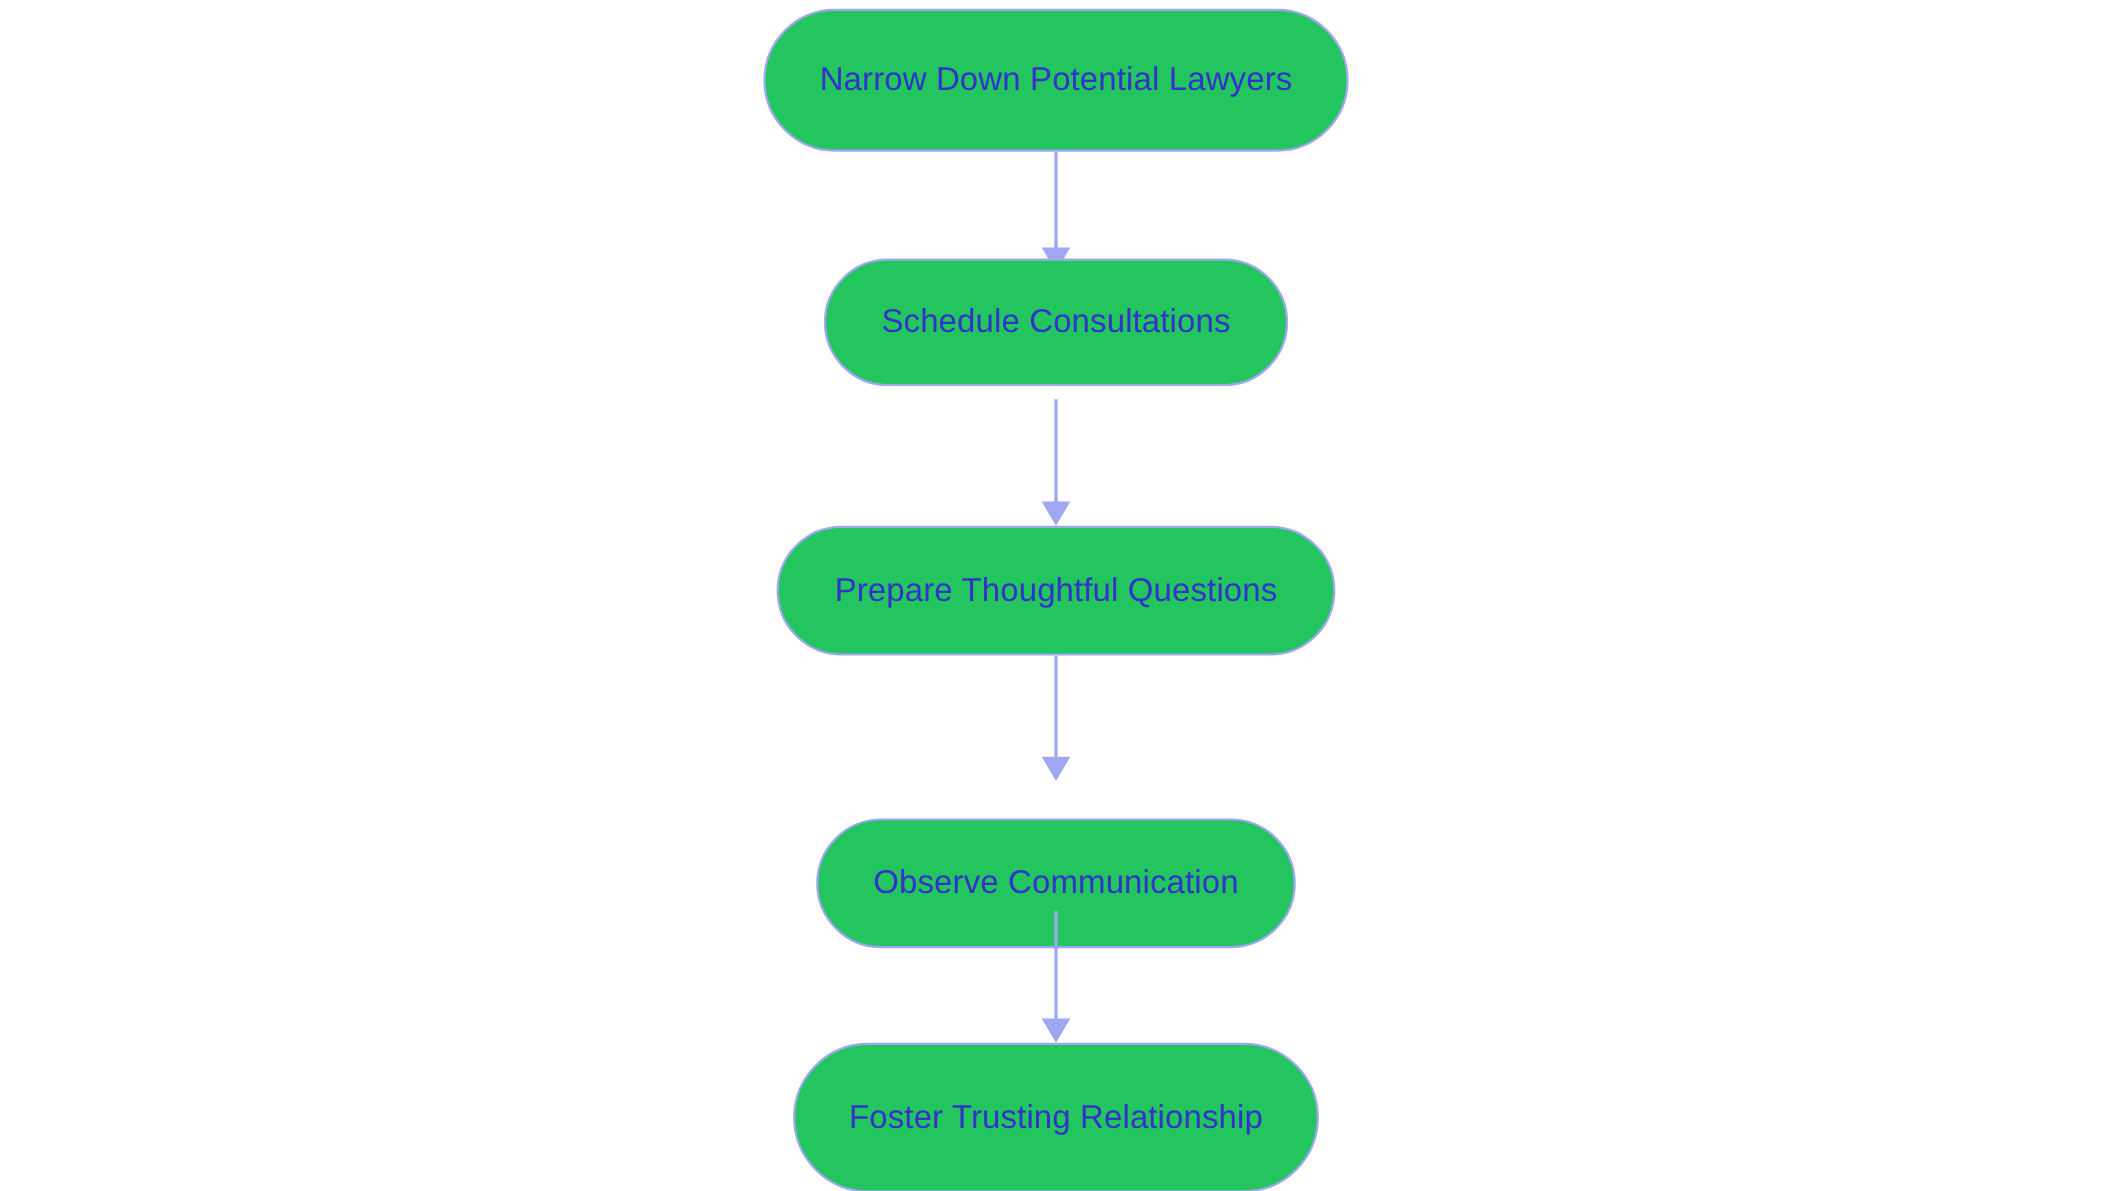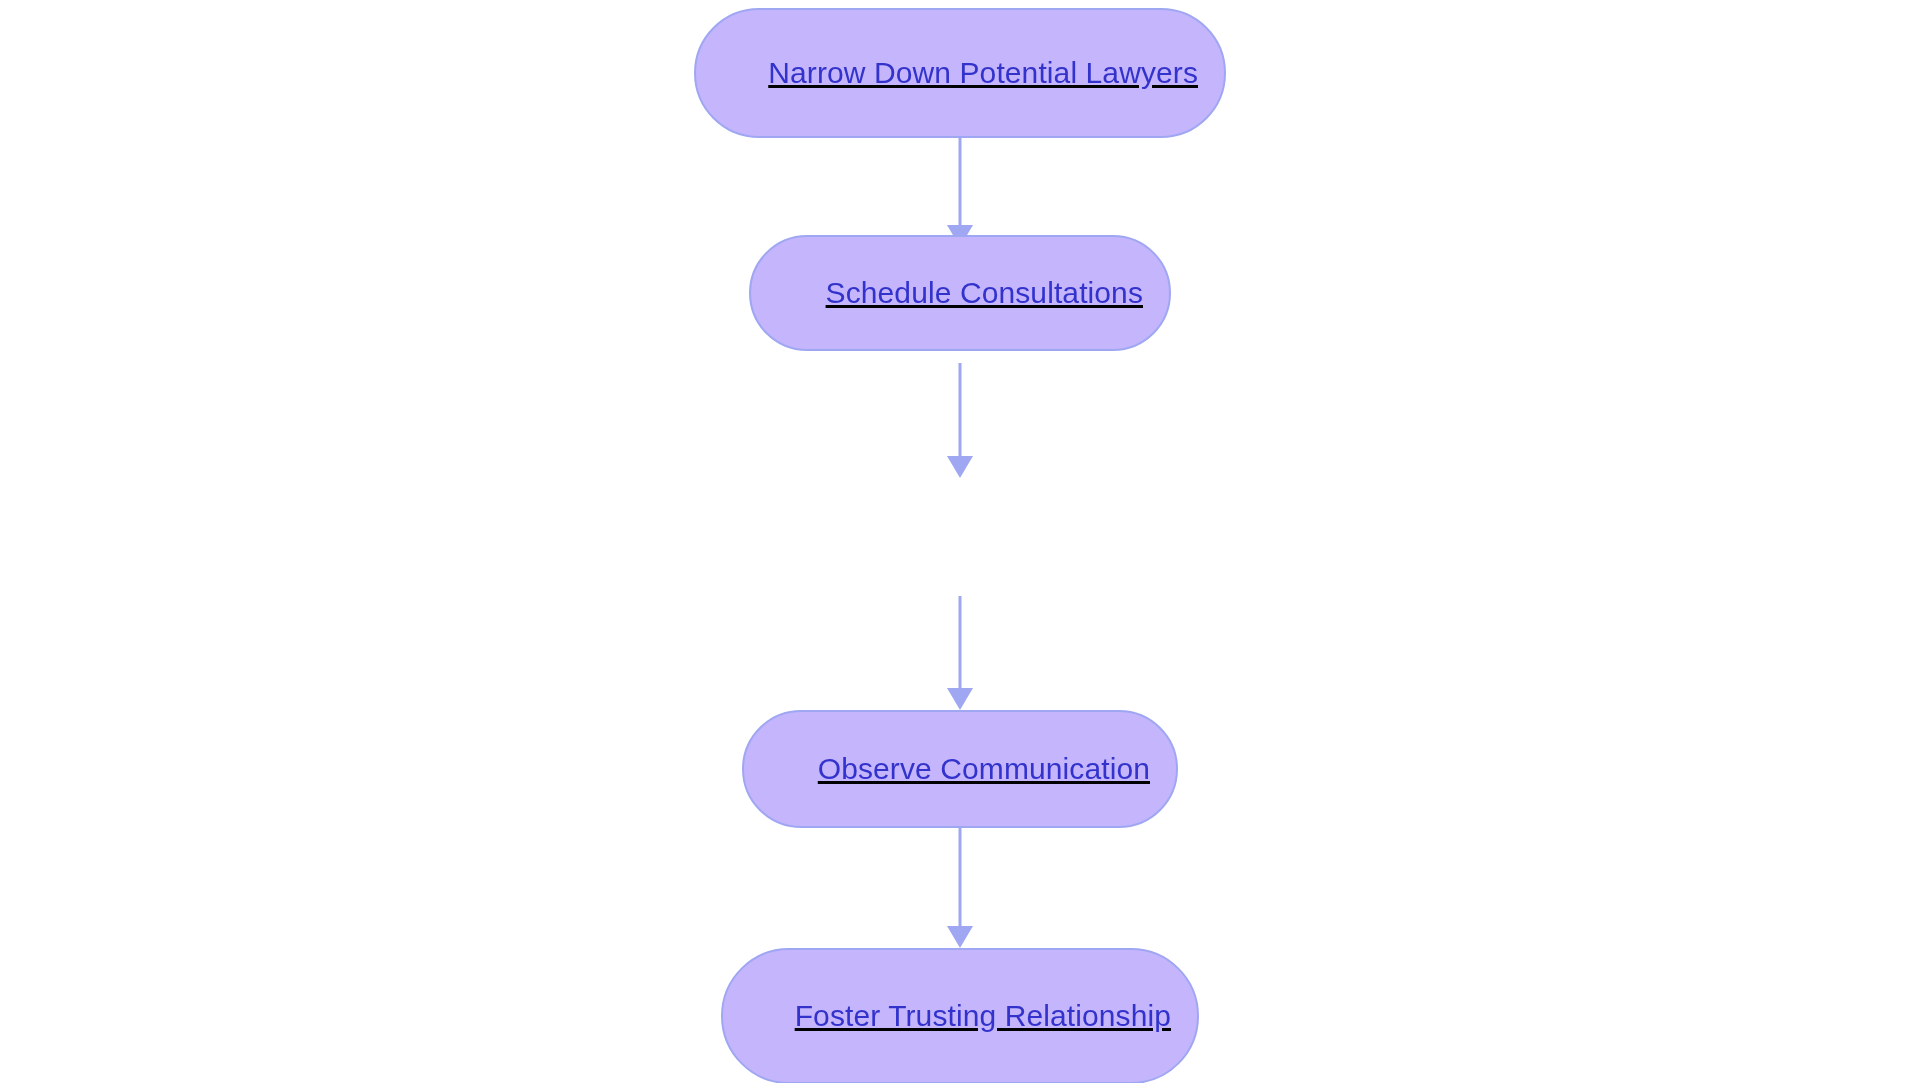--- a/index.html
+++ b/index.html
@@ -23,44 +23,43 @@
   }
 
   
   .flow-node {
     position: absolute;
     box-sizing: border-box;
     left: 50%;
     transform: translateX(-50%);
     display: flex;
     align-items: center;
-    justify-content: flex-end;
-    background: #c4b5fd;
+    justify-content: center;
+    background: #22c55e;
     border: 2px solid #a0a7f2;
     border-radius: 999px;
     text-align: center;
     padding: 0 26px;
-    text-decoration: underline;
   }
 
   .flow-node-label {
     color: #3333cc;
     font-size: 30px;
     font-weight: 400;
     line-height: 1.15;
     letter-spacing: 0.1px;
     white-space: nowrap;
     font-family: "Liberation Sans", "DejaVu Sans", sans-serif;
   }
 
   
   #node-0 { top: 8px;   width: 532px; height: 130px; }
   #node-1 { top: 235px; width: 422px; height: 116px; }
   #node-2 { top: 478px; width: 508px; height: 118px; }
-  #node-3 { top: 710px; width: 436px; height: 118px; }
+  #node-3 { top: 744px; width: 436px; height: 118px; }
   #node-4 { top: 948px; width: 478px; height: 136px; }
 
   
   .flow-edge {
     position: absolute;
     left: 50%;
     transform: translateX(-50%);
     width: 30px;
   }
   .flow-edge .edge-line {
@@ -108,20 +107,23 @@
 
   <div class="flow-node" id="node-1">
     <span class="flow-node-label">Schedule Consultations</span>
   </div>
 
   <div class="flow-edge" id="edge-1">
     <div class="edge-line"></div>
     <div class="edge-arrowhead"></div>
   </div>
 
+  <div class="flow-node" id="node-2">
+    <span class="flow-node-label">Prepare Thoughtful Questions</span>
+  </div>
 
   <div class="flow-edge" id="edge-2">
     <div class="edge-line"></div>
     <div class="edge-arrowhead"></div>
   </div>
 
   <div class="flow-node" id="node-3">
     <span class="flow-node-label">Observe Communication</span>
   </div>
 

